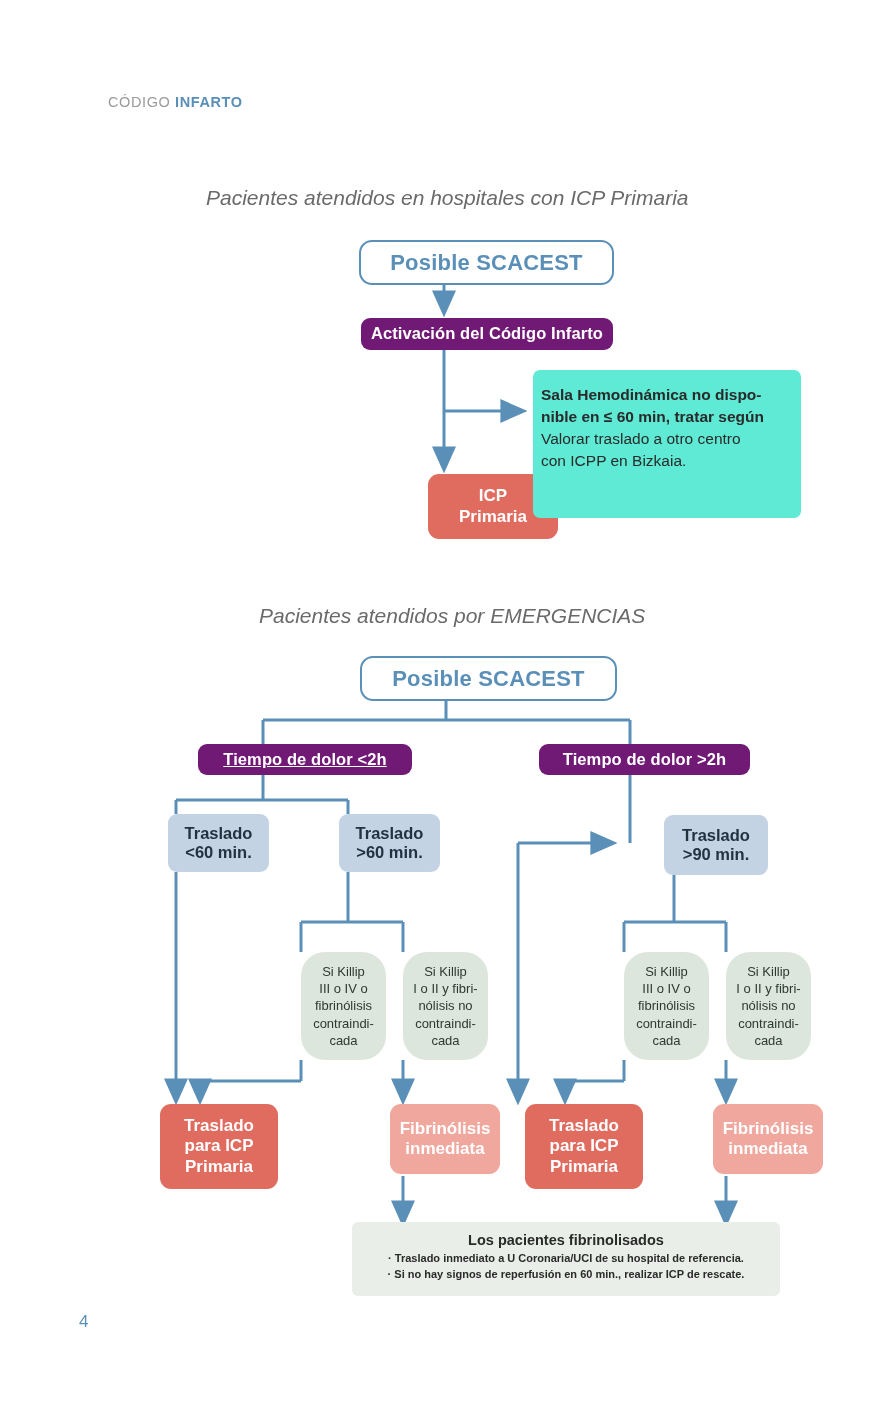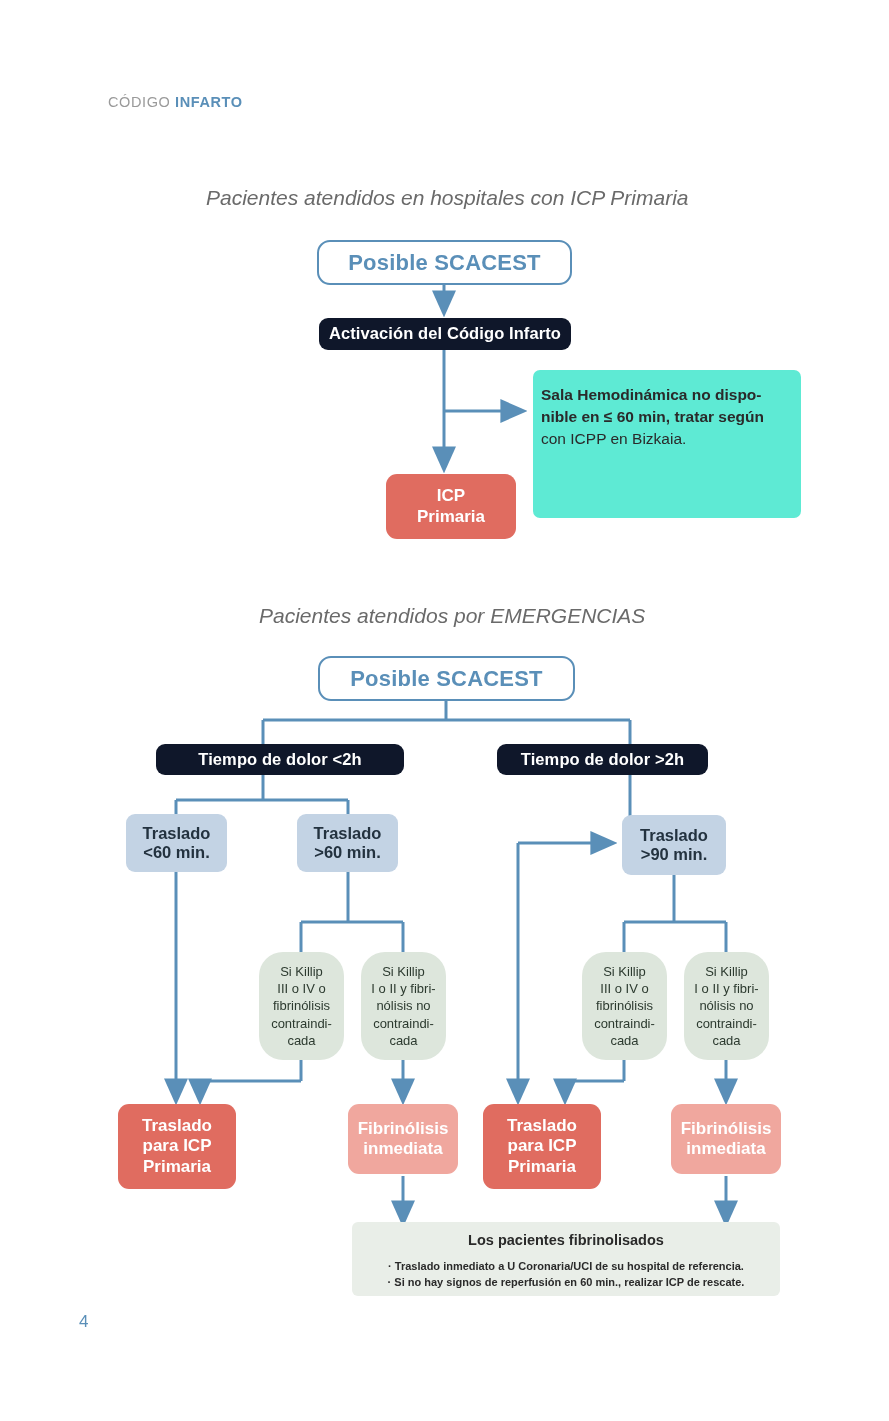--- a/index.html
+++ b/index.html
@@ -58,36 +58,37 @@
 
   
   .node {
     position: absolute;
     box-sizing: border-box;
     display: flex;
     align-items: center;
     justify-content: center;
     text-align: center;
     line-height: 1.18;
+    margin-left: 42px;
   }
 
   
   .node-outline {
     background: #ffffff;
     border: 2.5px solid #5a8fb8;
     border-radius: 13px;
     color: #5a8fb8;
     font-weight: 700;
     font-size: 22px;
     letter-spacing: 0.2px;
   }
 
   
   .node-blue {
-    background: #0f172a;
+    background: #701a75;
     border-radius: 9px;
     color: #ffffff;
     font-weight: 700;
     font-size: 16.5px;
     letter-spacing: 0.1px;
   }
 
   
   .node-lightblue {
     background: #c3d3e4;
@@ -148,21 +149,21 @@
     display: block;
     text-align: center;
     color: #2a2a2a;
     padding: 10px 10px 12px 10px;
     box-sizing: border-box;
   }
   .footnote .fn-title {
     font-weight: 700;
     font-size: 14.5px;
     display: block;
-    margin-bottom: 11px;
+    margin-bottom: 3px;
   }
   .footnote .fn-line {
     font-weight: 700;
     font-size: 11px;
     display: block;
     line-height: 1.42;
   }
 
   .stack-line { display: block; }
 </style>
@@ -250,30 +251,31 @@
 <div class="node node-red" style="left:386px; top:474px; width:130px; height:65px;">
   <span>
     <span class="stack-line">ICP</span>
     <span class="stack-line">Primaria</span>
   </span>
 </div>
 
 <div class="note-box" style="position:absolute; left:533px; top:370px; width:248px; height:122px;">
   <span class="nb-strong stack-line">Sala Hemodinámica no dispo-</span>
   <span class="nb-strong stack-line">nible en ≤ 60 min, tratar según</span>
+  <span class="nb-reg stack-line">Valorar traslado a otro centro</span>
   <span class="nb-reg stack-line">con ICPP en Bizkaia.</span>
 </div>
 
 <div class="section-title" id="title-2">Pacientes atendidos por EMERGENCIAS</div>
 
 <div class="node node-outline" style="left:318px; top:656px; width:257px; height:45px;">
   <span>Posible SCACEST</span>
 </div>
 
-<div class="node node-blue" style="left:156px; top:744px; width:248px; height:31px;">
+<div class="node node-blue" style="left:156px; top:744px; width:214px; height:31px;text-decoration:underline;">
   <span>Tiempo de dolor &lt;2h</span>
 </div>
 
 <div class="node node-blue" style="left:497px; top:744px; width:211px; height:31px;">
   <span>Tiempo de dolor &gt;2h</span>
 </div>
 
 <div class="node node-lightblue" style="left:126px; top:814px; width:101px; height:58px;">
   <span>
     <span class="stack-line">Traslado</span>

